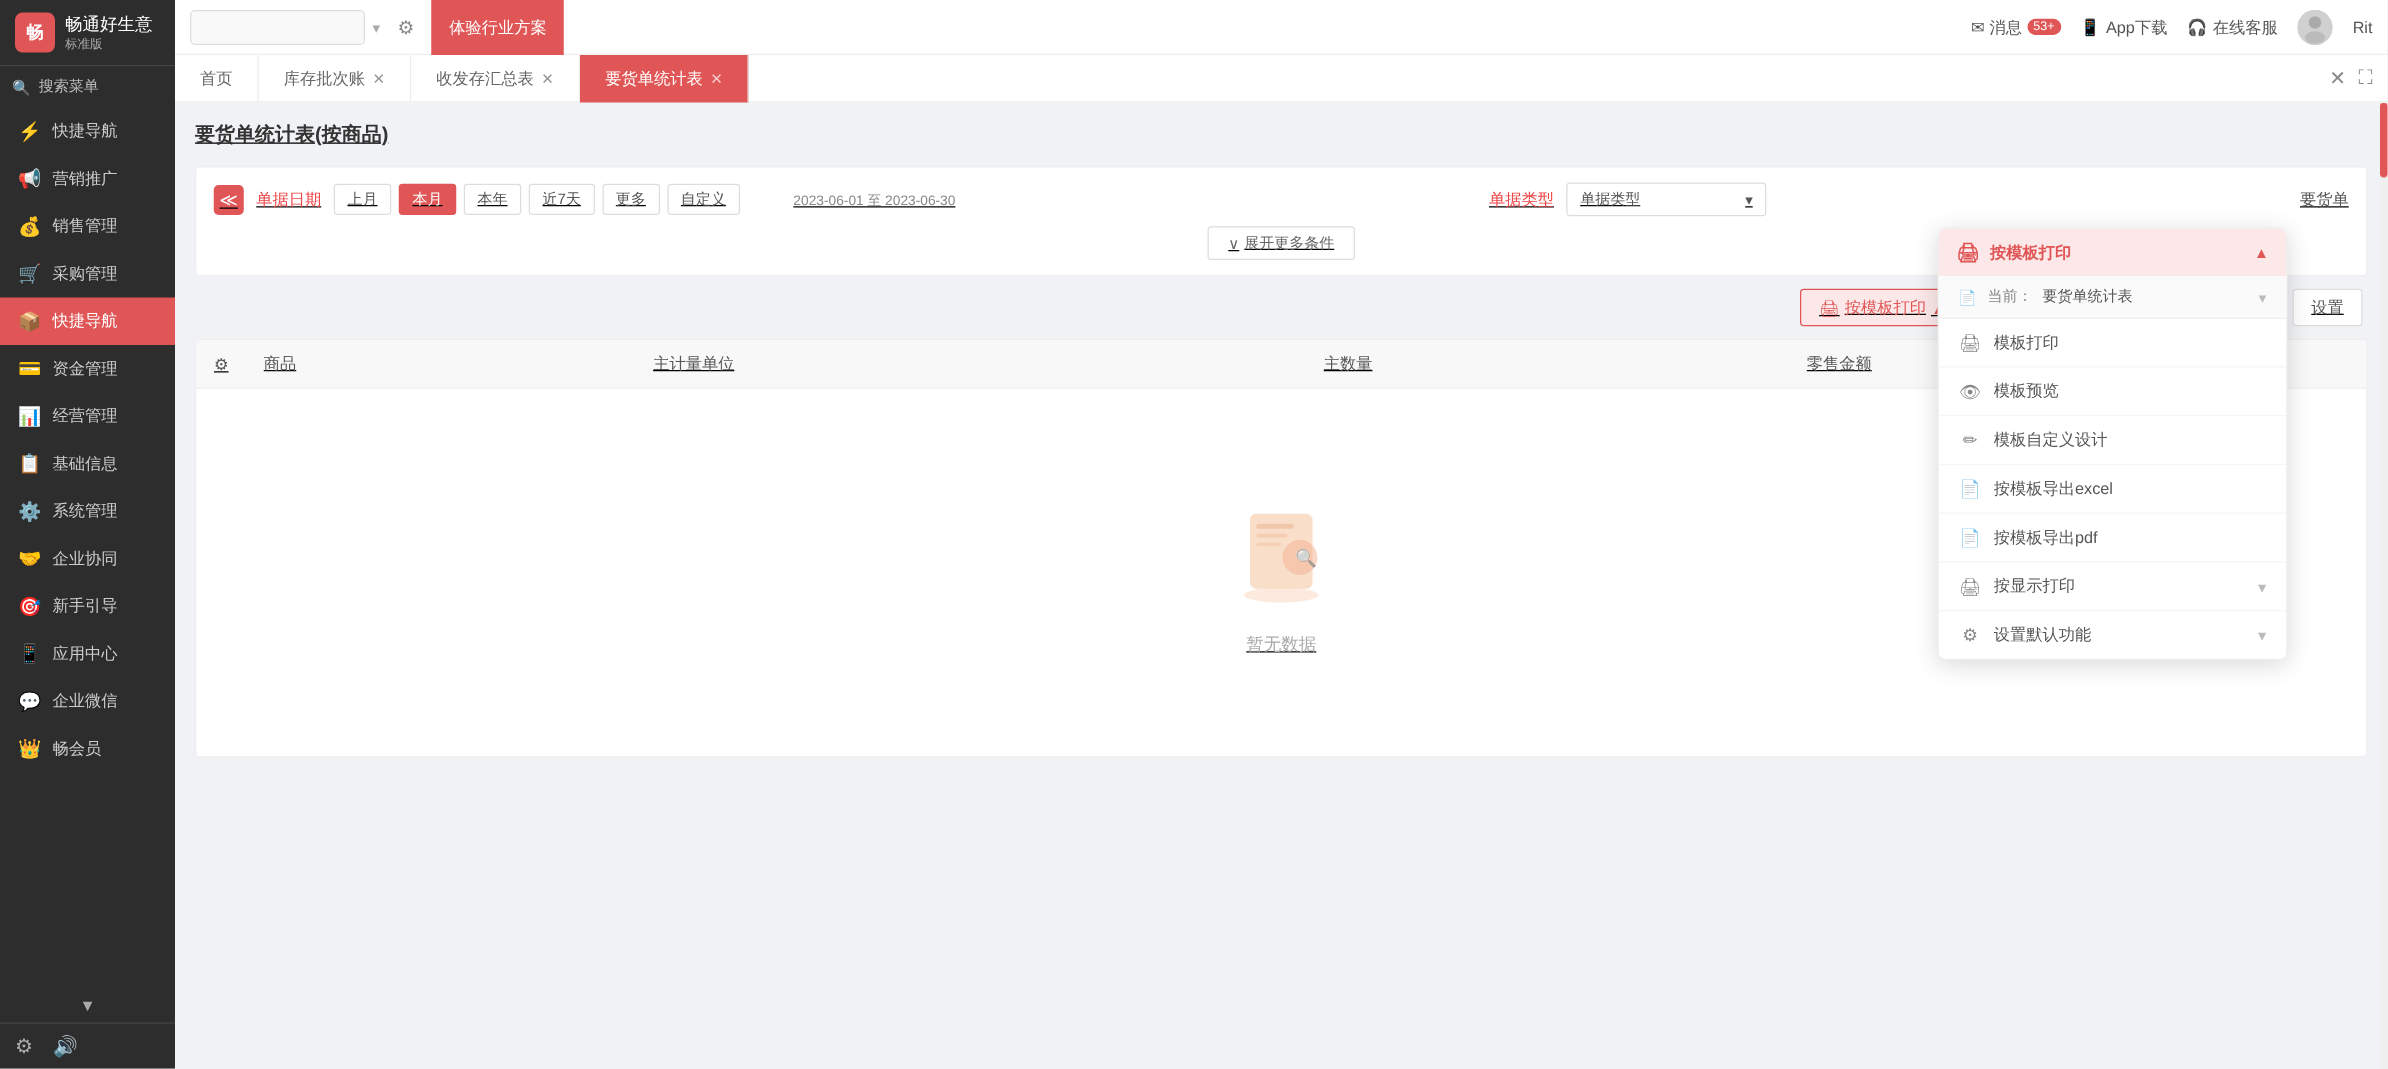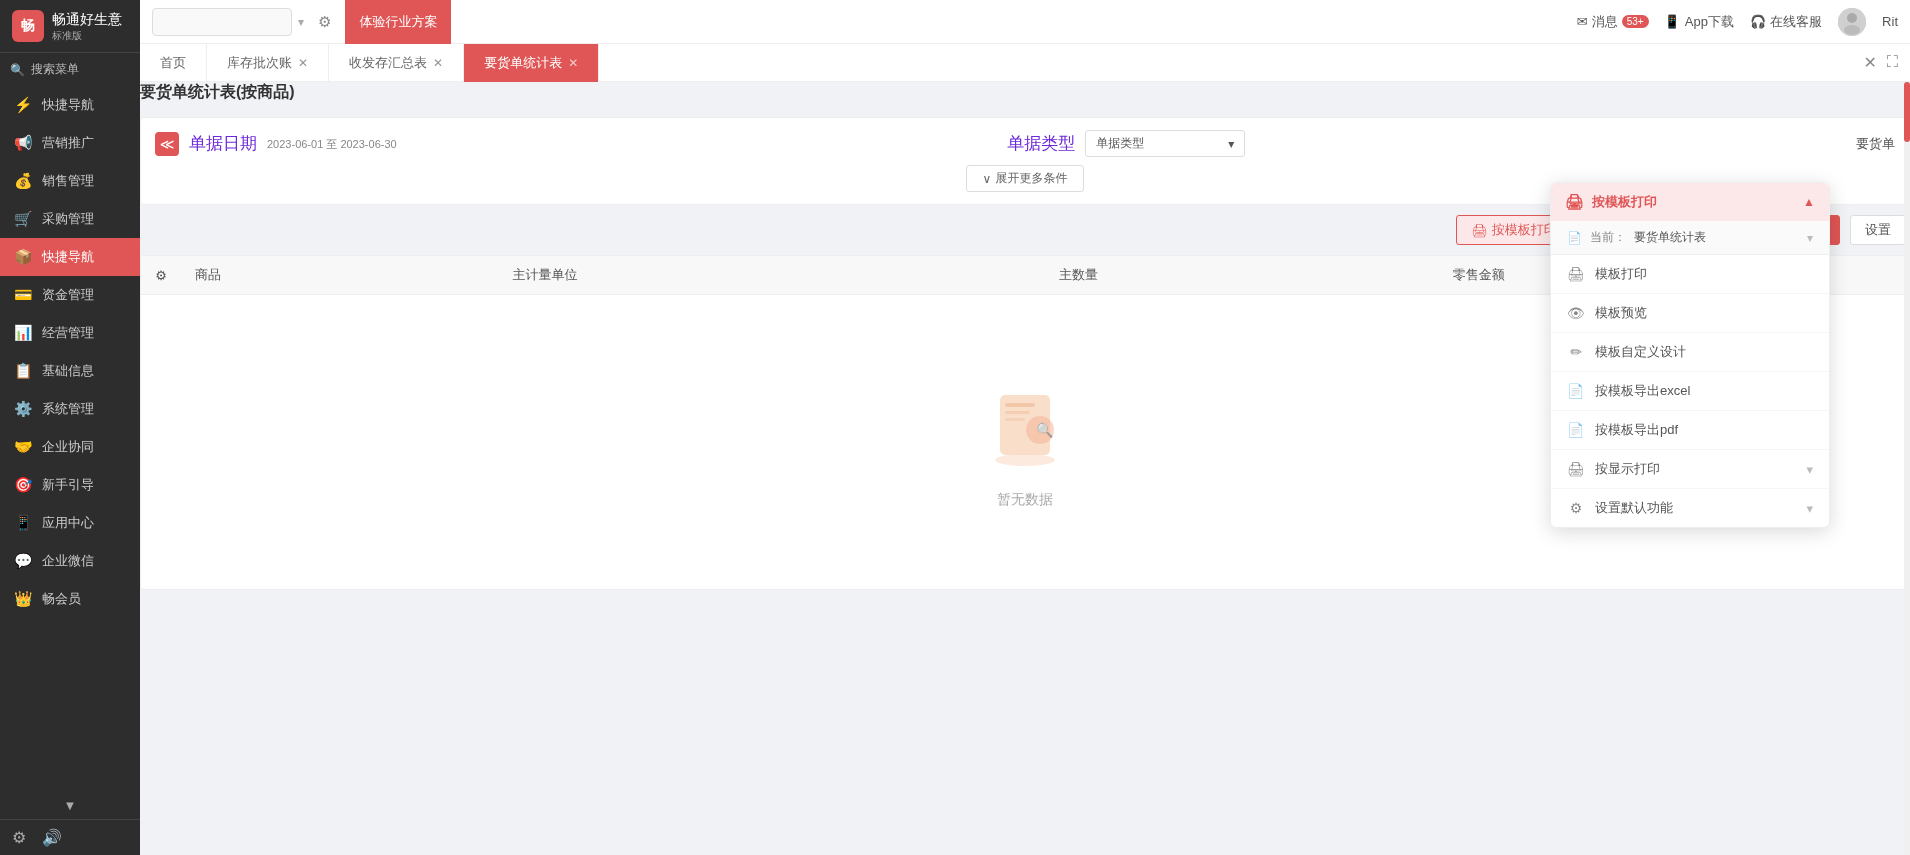--- a/index.html
+++ b/index.html
@@ -167,21 +167,23 @@
       display: flex; gap: 10px;
       padding: 0 12px;
       color: #888; font-size: 16px;
     }
     .tabs-window-controls span { cursor: pointer; }
 
     
     .page-content {
       flex: 1;
       overflow-y: auto;
+      padding: 16px;
       position: relative;
+      text-decoration: underline;
     }
 
     .page-title {
       font-size: 16px;
       font-weight: bold;
       color: #333;
       margin-bottom: 14px;
     }
 
     
@@ -199,21 +201,21 @@
       flex-wrap: wrap;
     }
     .filter-expand-btn {
       width: 24px; height: 24px;
       background: #e05555;
       color: white;
       border-radius: 4px;
       display: flex; align-items: center; justify-content: center;
       cursor: pointer; font-size: 14px;
     }
-    .filter-label { color: #6d28d9; font-size: 17px; white-space: nowrap; }
+    .filter-label { color: #ef4444; font-size: 13px; white-space: nowrap; }
     .date-btns { display: flex; gap: 6px; align-items: center; }
     .date-btn {
       padding: 3px 10px;
       border: 1px solid #ddd;
       border-radius: 3px;
       font-size: 12px;
       cursor: pointer;
       color: #555;
       background: #fff;
     }
@@ -540,22 +542,30 @@
     <div class="page-title">要货单统计表(按商品)</div>
 
     <div class="filter-area">
       <div class="filter-row">
         <div class="filter-expand-btn">
           <span>≪</span>
         </div>
 
         <span class="filter-label">单据日期</span>
 
-
-        <div style="display:flex; flex-direction: column;">
+        <div class="date-btns">
+          <button class="date-btn">上月</button>
+          <button class="date-btn active">本月</button>
+          <button class="date-btn">本年</button>
+          <button class="date-btn">近7天</button>
+          <button class="date-btn">更多</button>
+          <button class="date-btn">自定义</button>
+        </div>
+
+        <div style="display:flex; flex-direction: column; margin-left: 33px;">
           <div class="date-range-text">2023-06-01 至 2023-06-30</div>
         </div>
 
         <div style="flex: 1;"></div>
 
         <span class="filter-label">单据类型</span>
         <div class="filter-type-select">
           <span>单据类型</span>
           <span class="arrow">▾</span>
         </div>

